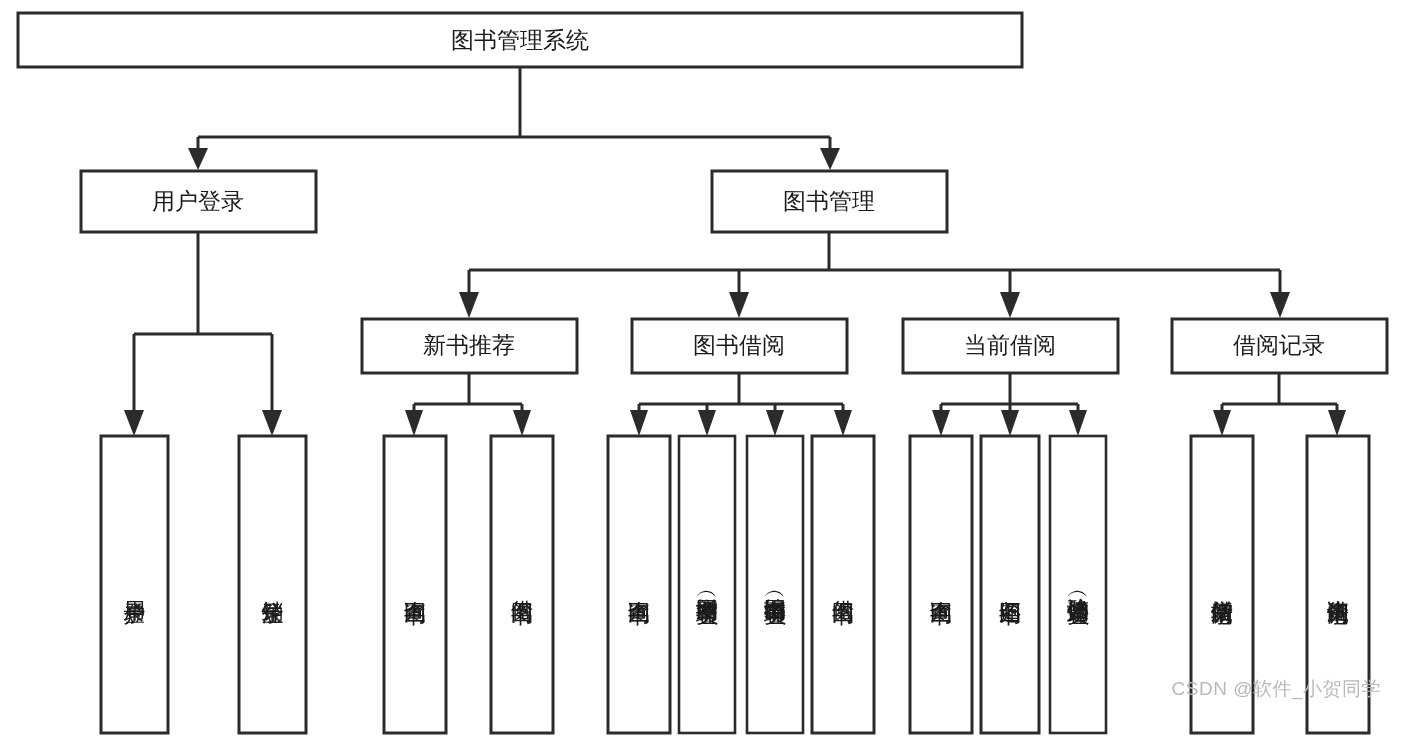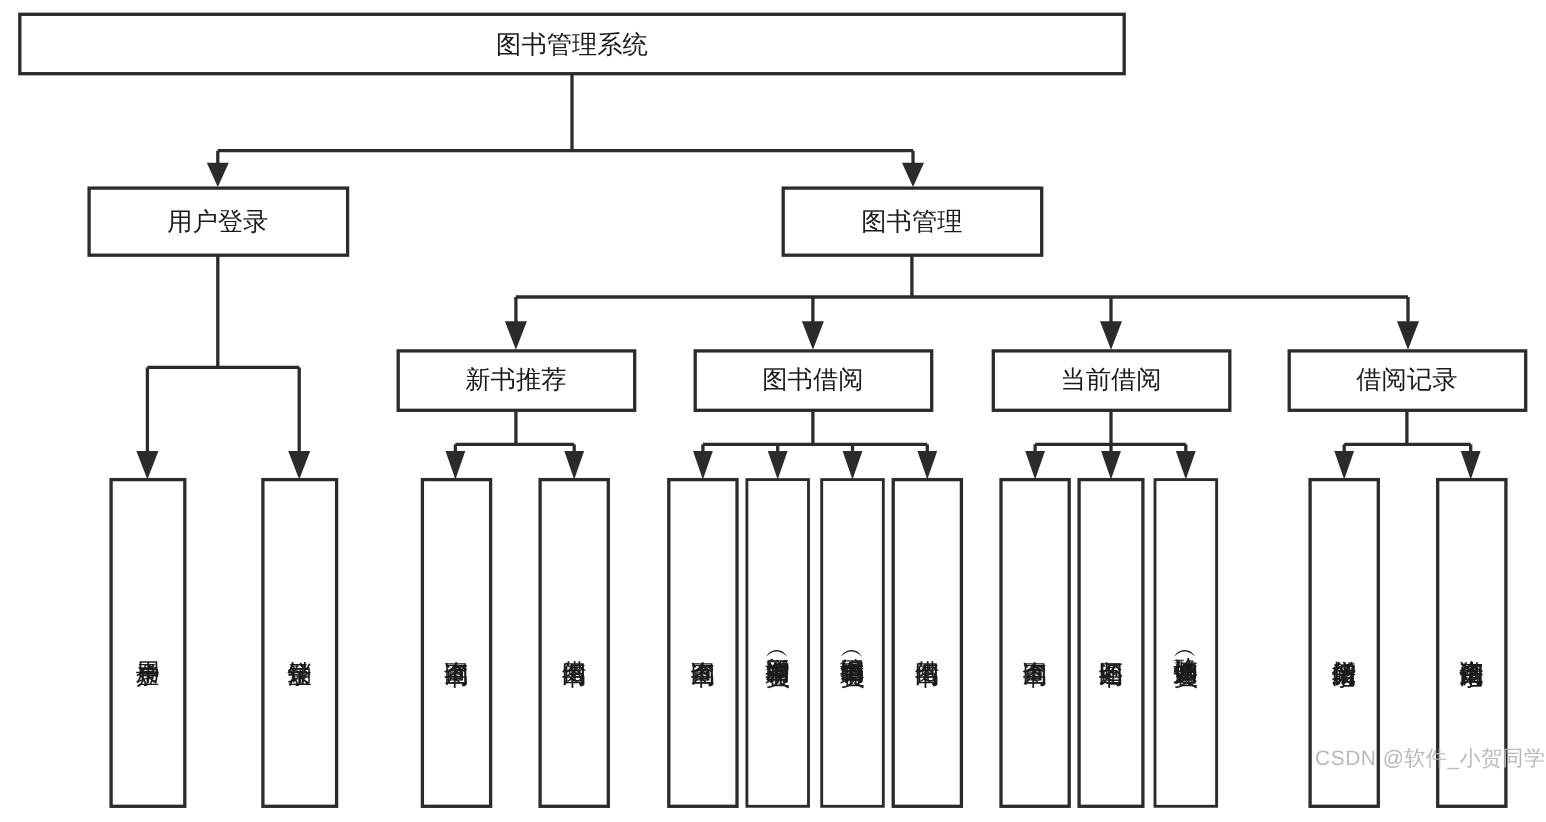--- a/index.html
+++ b/index.html
@@ -72,21 +72,21 @@
     letter-spacing: 1px;
     display: flex;
     align-items: center;
     justify-content: center;
     white-space: nowrap;
     pointer-events: none;
     user-select: none;
   }
   .watermark {
     position: absolute;
-    right: 0;
+    right: 24px;
     bottom: 4px;
     font-family: "Liberation Sans", "DejaVu Sans", sans-serif;
     font-size: 19px;
     color: #b9b9b9;
     letter-spacing: 0.5px;
     white-space: nowrap;
   }
 </style>
 </head>
 <body>

